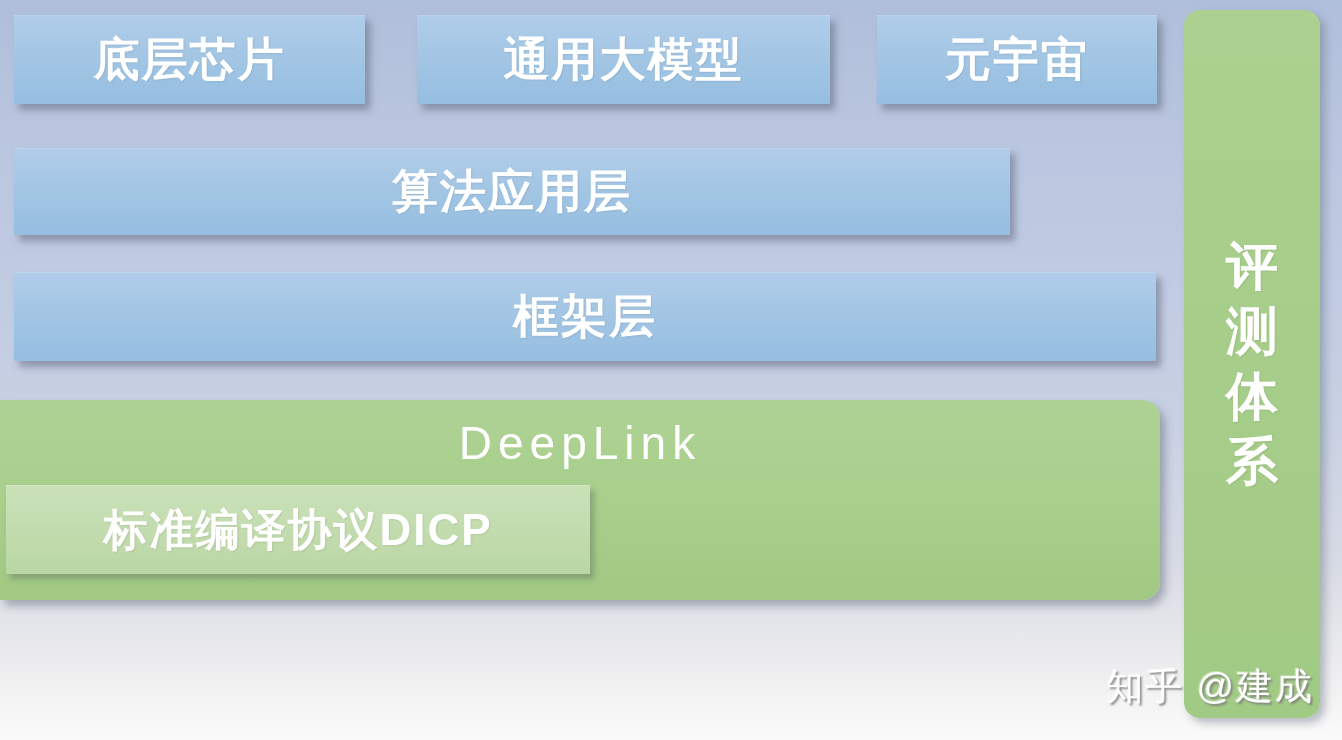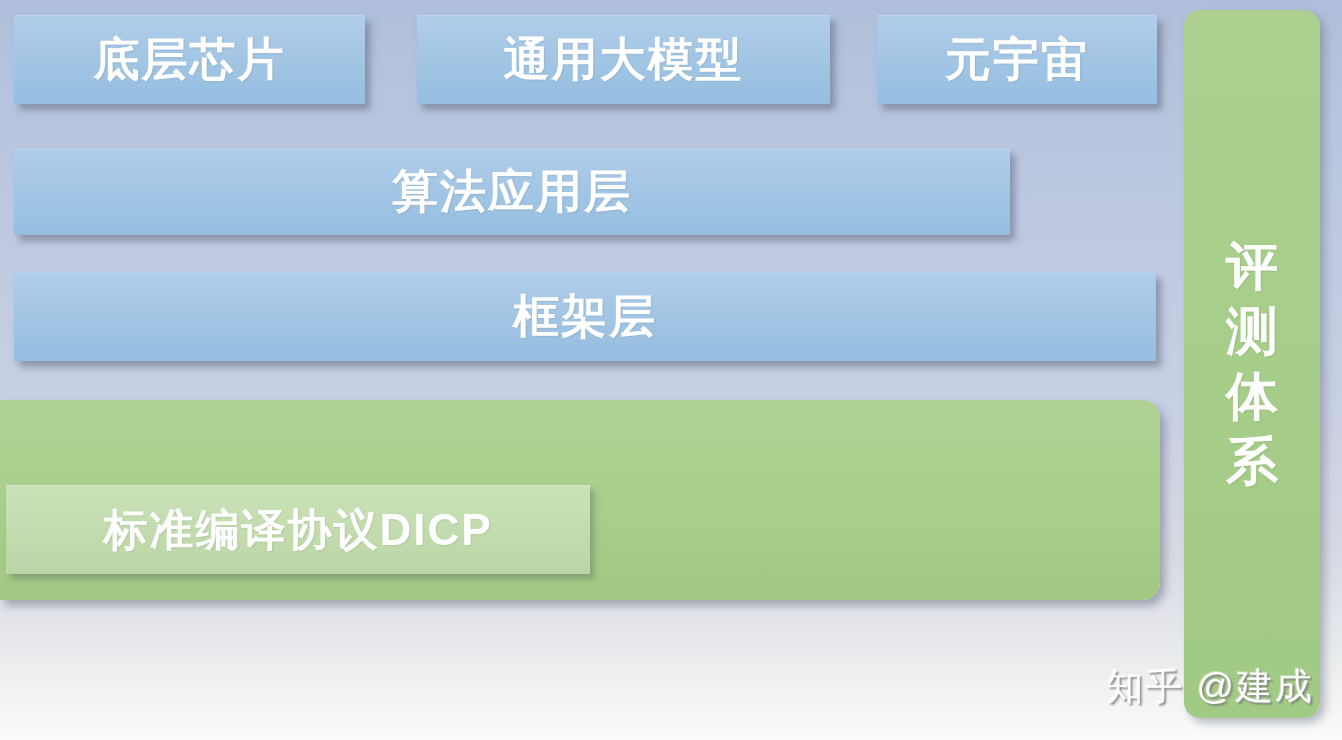--- a/index.html
+++ b/index.html
@@ -129,20 +129,21 @@
 
   <div class="box box-blue b-algo">
     <span class="label-cjk">算法应用层</span>
   </div>
 
   <div class="box box-blue b-frame">
     <span class="label-cjk">框架层</span>
   </div>
 
   <div class="deeplink-container">
+    <div class="deeplink-title">DeepLink</div>
 
     <div class="box box-lightgreen b-dicp">
       <span class="label-cjk">标准编译协议DICP</span>
     </div>
 
   </div>
 
 
   <div class="sidebar">
     <div class="sidebar-label">评测体系</div>

